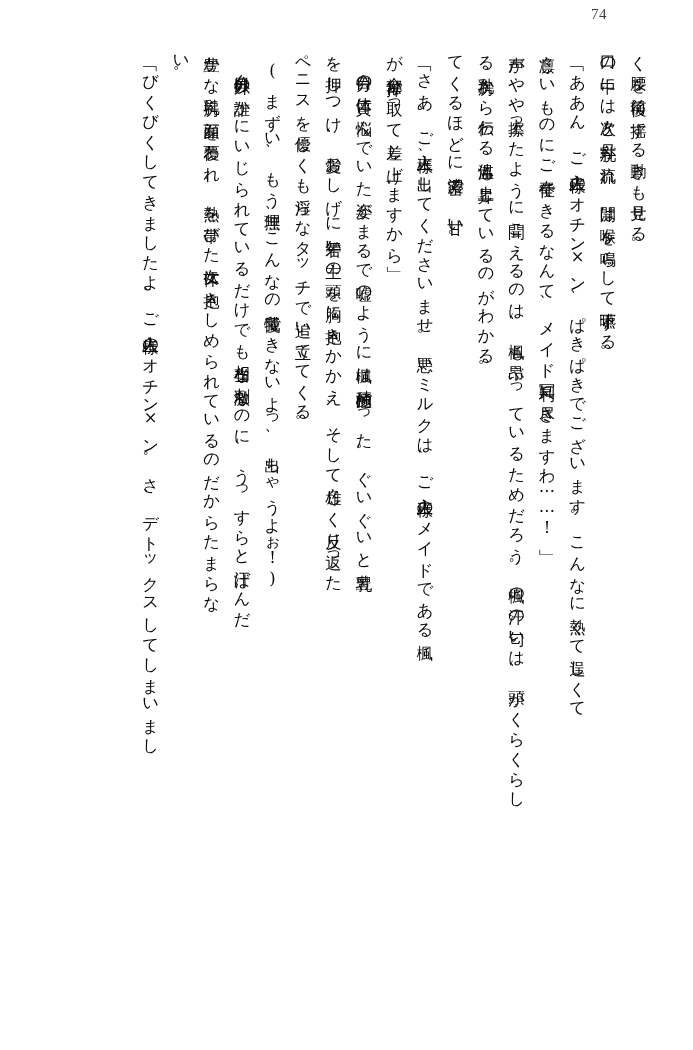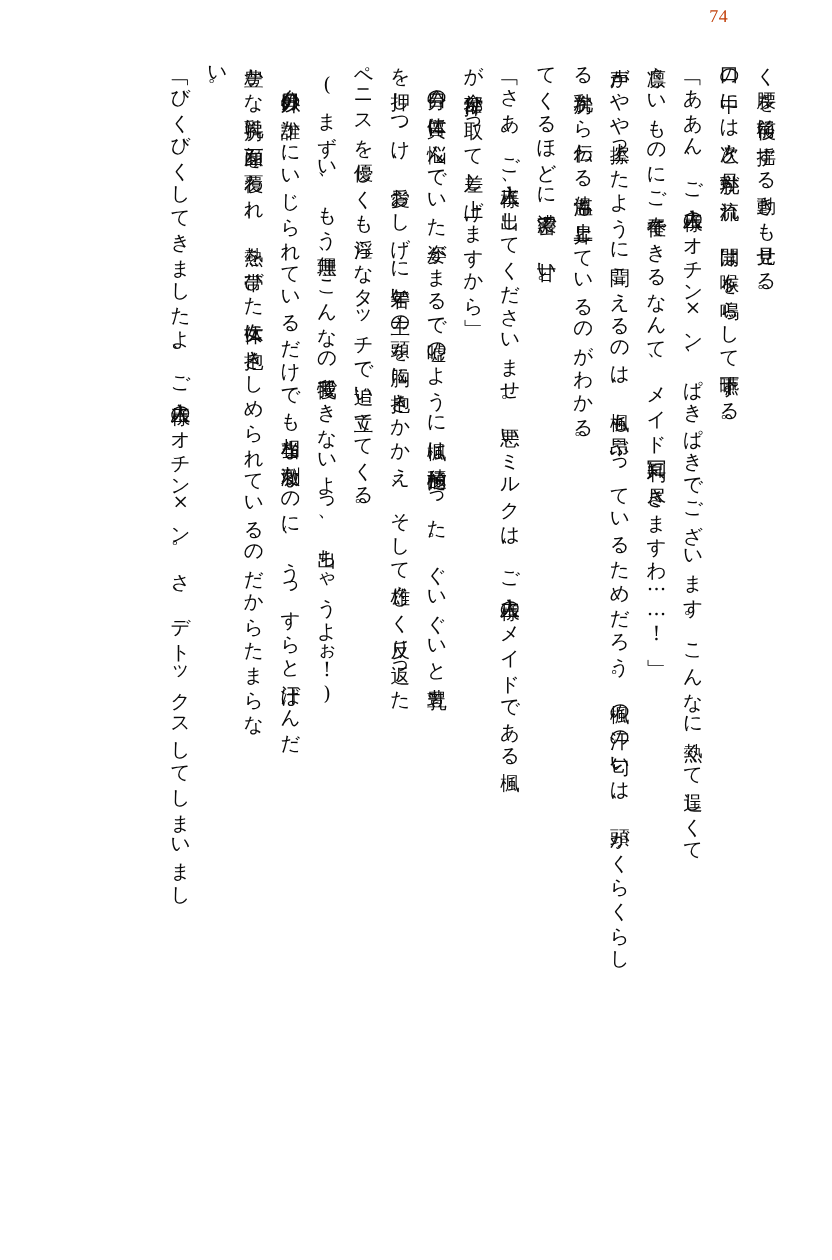--- a/index.html
+++ b/index.html
@@ -21,21 +21,21 @@
     background: #ffffff;
     box-sizing: border-box;
   }
   .page-number {
     position: absolute;
     top: 6px;
     right: 86px;
     font-size: 15px;
     font-family: "Liberation Serif", "DejaVu Serif", serif;
     letter-spacing: 0.5px;
-    color: #c2410c;
+    color: #404040;
   }
   .text-block {
     position: absolute;
     top: 44px;
     right: 40px;
     left: 38px;
     height: 950px;
     display: flex;
     flex-direction: row-reverse;
     justify-content: flex-start;

